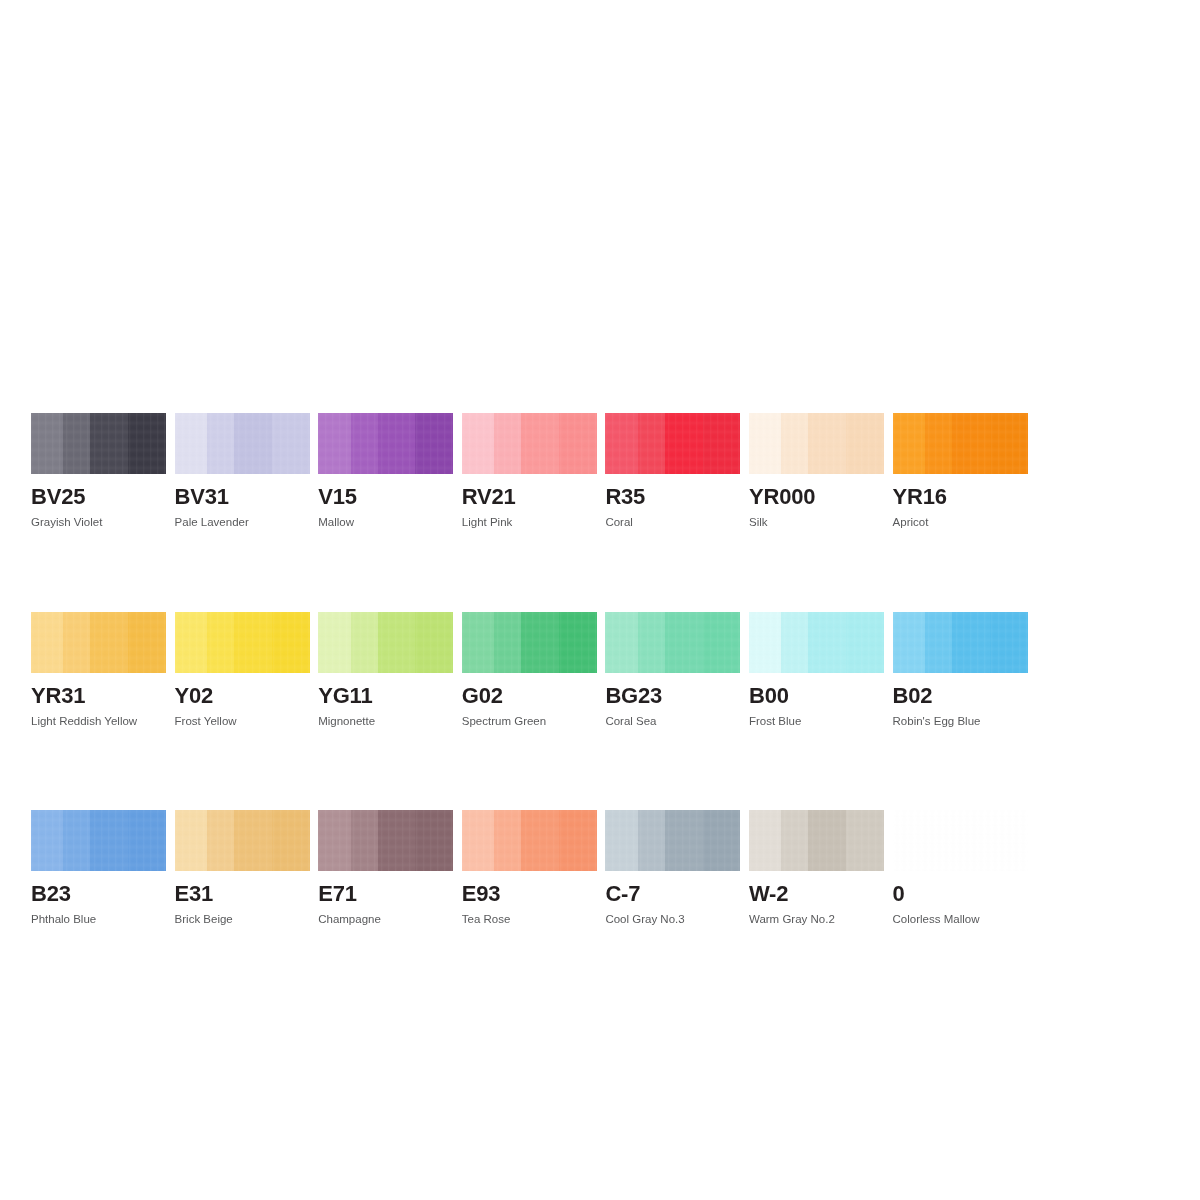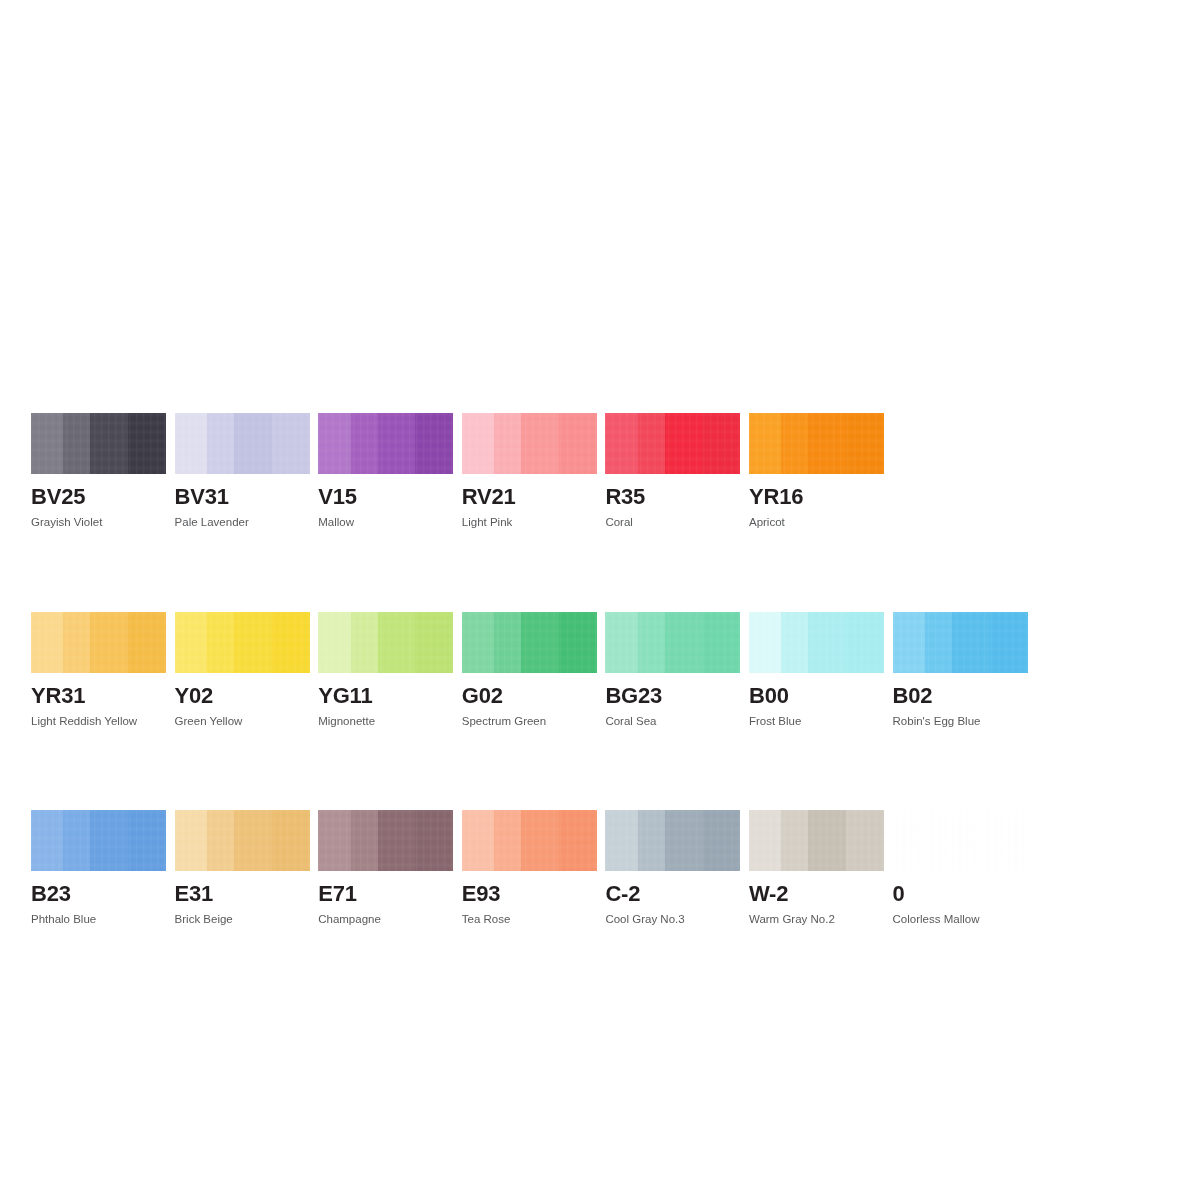--- a/index.html
+++ b/index.html
@@ -141,20 +141,31 @@
           <div class="band" style="left: 0%; width: 24.6%; background: rgb(244, 87, 106);"></div>
           <div class="band" style="left: 24%; width: 20.6%; background: rgb(242, 72, 90);"></div>
           <div class="band" style="left: 44%; width: 28.6%; background: rgb(244, 42, 64);"></div>
           <div class="band" style="left: 72%; width: 28.6%; background: rgb(239, 44, 65);"></div>
           <div class="tex"></div>
         </div>
         <div class="swatch-code">R35</div>
         <div class="swatch-name">Coral</div>
       </div>
       <div class="swatch-cell">
+        <div class="swatch-chip" style="background: rgb(251, 226, 200);">
+          <div class="band" style="left: 0%; width: 24.6%; background: rgb(253, 242, 230);"></div>
+          <div class="band" style="left: 24%; width: 20.6%; background: rgb(251, 231, 210);"></div>
+          <div class="band" style="left: 44%; width: 28.6%; background: rgb(249, 221, 192);"></div>
+          <div class="band" style="left: 72%; width: 28.6%; background: rgb(248, 217, 184);"></div>
+          <div class="tex"></div>
+        </div>
+        <div class="swatch-code">YR000</div>
+        <div class="swatch-name">Silk</div>
+      </div>
+      <div class="swatch-cell">
         <div class="swatch-chip" style="background: rgb(249, 144, 24);">
           <div class="band" style="left: 0%; width: 24.6%; background: rgb(251, 162, 38);"></div>
           <div class="band" style="left: 24%; width: 20.6%; background: rgb(249, 148, 26);"></div>
           <div class="band" style="left: 44%; width: 28.6%; background: rgb(247, 139, 18);"></div>
           <div class="band" style="left: 72%; width: 28.6%; background: rgb(245, 137, 15);"></div>
           <div class="tex"></div>
         </div>
         <div class="swatch-code">YR16</div>
         <div class="swatch-name">Apricot</div>
       </div>
@@ -173,21 +184,21 @@
       </div>
       <div class="swatch-cell">
         <div class="swatch-chip" style="background: rgb(250, 224, 74);">
           <div class="band" style="left: 0%; width: 24.6%; background: rgb(251, 231, 104);"></div>
           <div class="band" style="left: 24%; width: 20.6%; background: rgb(250, 226, 79);"></div>
           <div class="band" style="left: 44%; width: 28.6%; background: rgb(249, 221, 61);"></div>
           <div class="band" style="left: 72%; width: 28.6%; background: rgb(248, 218, 51);"></div>
           <div class="tex"></div>
         </div>
         <div class="swatch-code">Y02</div>
-        <div class="swatch-name">Green Yellow</div>
+        <div class="swatch-name">Frost Yellow</div>
       </div>
       <div class="swatch-cell">
         <div class="swatch-chip" style="background: rgb(200, 232, 136);">
           <div class="band" style="left: 0%; width: 24.6%; background: rgb(225, 243, 182);"></div>
           <div class="band" style="left: 24%; width: 20.6%; background: rgb(211, 237, 157);"></div>
           <div class="band" style="left: 44%; width: 28.6%; background: rgb(194, 229, 124);"></div>
           <div class="band" style="left: 72%; width: 28.6%; background: rgb(189, 226, 115);"></div>
           <div class="tex"></div>
         </div>
         <div class="swatch-code">YG11</div>
@@ -284,21 +295,21 @@
         <div class="swatch-name">Tea Rose</div>
       </div>
       <div class="swatch-cell">
         <div class="swatch-chip" style="background: rgb(168, 182, 192);">
           <div class="band" style="left: 0%; width: 24.6%; background: rgb(198, 209, 216);"></div>
           <div class="band" style="left: 24%; width: 20.6%; background: rgb(179, 191, 200);"></div>
           <div class="band" style="left: 44%; width: 28.6%; background: rgb(159, 173, 184);"></div>
           <div class="band" style="left: 72%; width: 28.6%; background: rgb(152, 167, 179);"></div>
           <div class="tex"></div>
         </div>
-        <div class="swatch-code">C-2</div>
+        <div class="swatch-code">C-7</div>
         <div class="swatch-name">Cool Gray No.3</div>
       </div>
       <div class="swatch-cell">
         <div class="swatch-chip" style="background: rgb(205, 198, 187);">
           <div class="band" style="left: 0%; width: 24.6%; background: rgb(226, 221, 214);"></div>
           <div class="band" style="left: 24%; width: 20.6%; background: rgb(213, 207, 198);"></div>
           <div class="band" style="left: 44%; width: 28.6%; background: rgb(199, 192, 181);"></div>
           <div class="band" style="left: 72%; width: 28.6%; background: rgb(208, 202, 192);"></div>
           <div class="tex"></div>
         </div>

